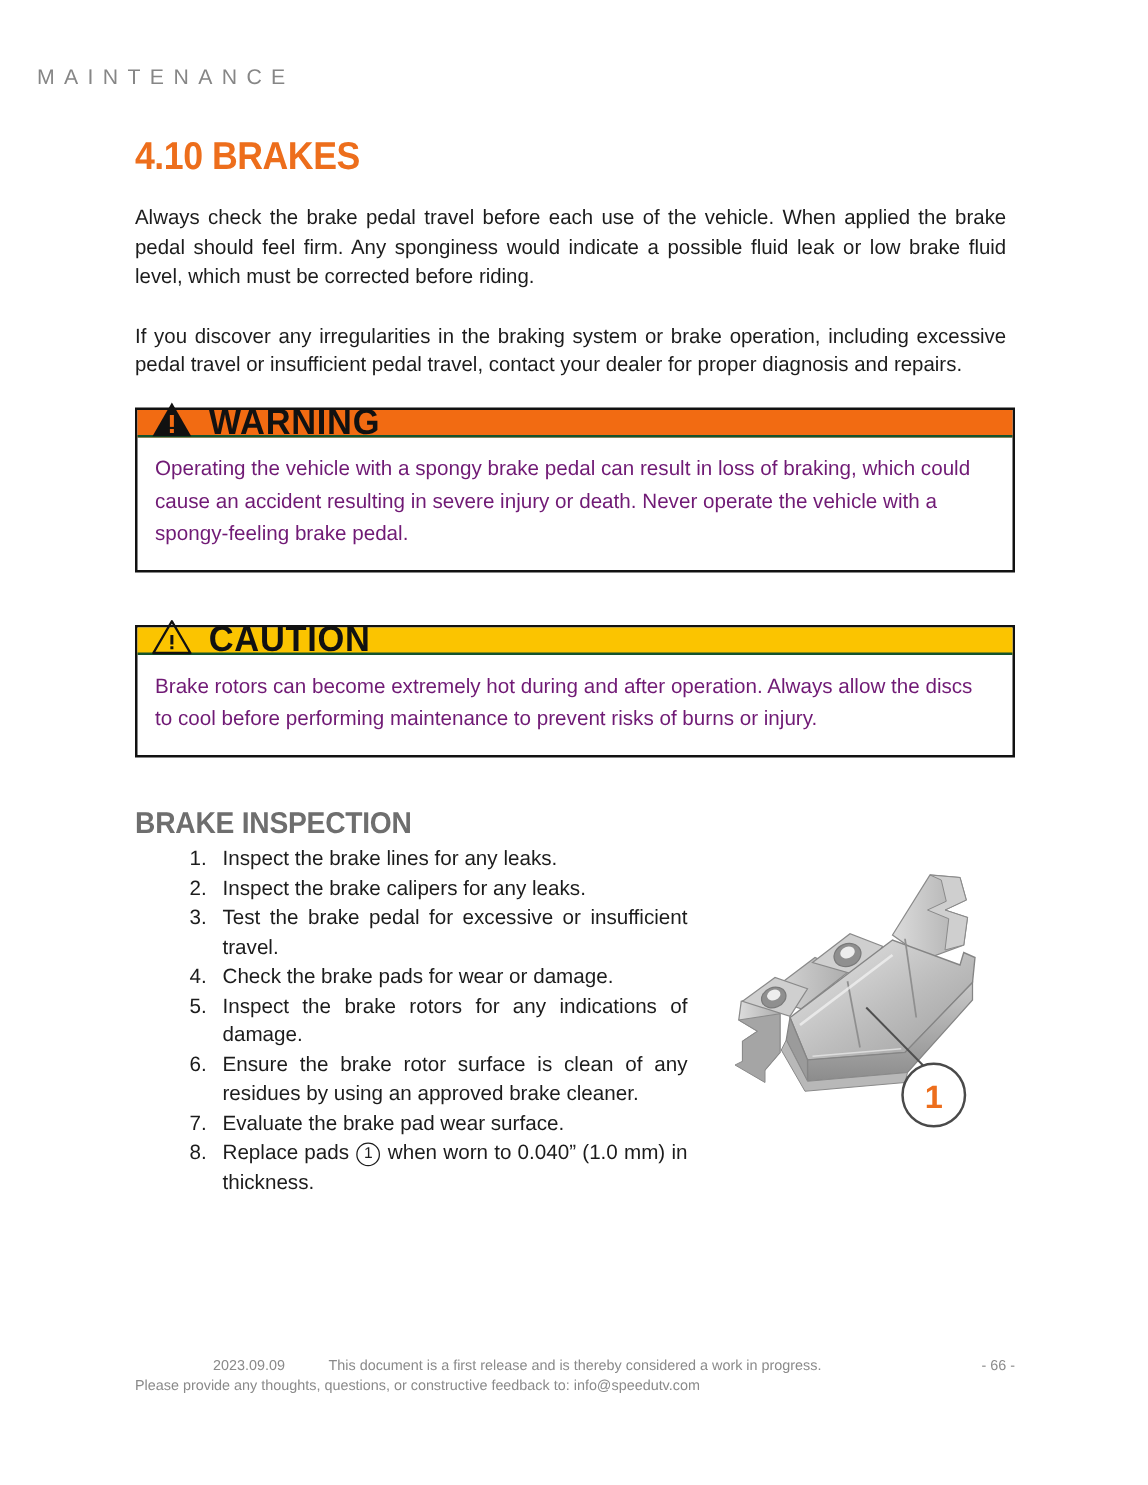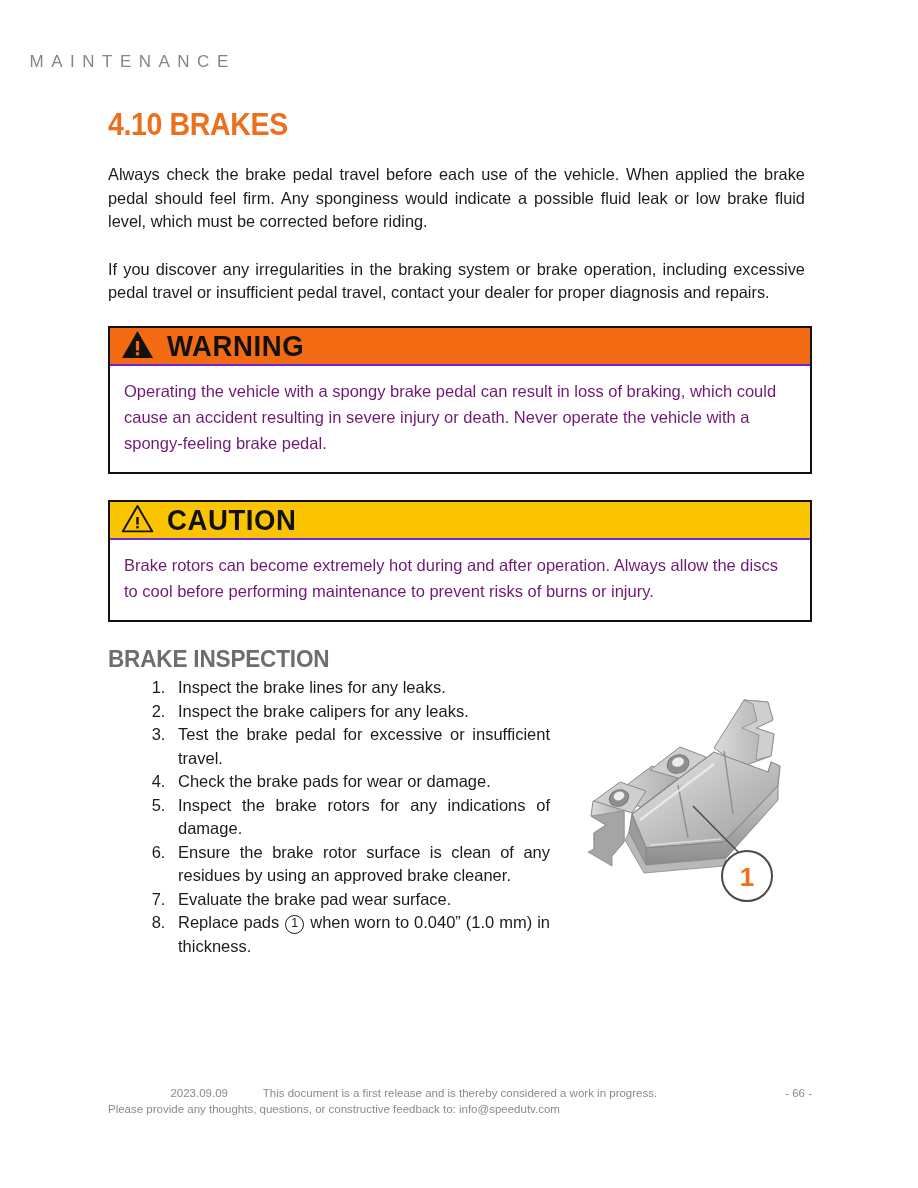--- a/index.html
+++ b/index.html
@@ -73,22 +73,22 @@
     width: 700px;
     border: 2px solid #111111;
     box-sizing: content-box;
     background: #ffffff;
   }
   .alert-header {
     display: flex;
     align-items: center;
     gap: 13px;
     padding: 5px 0 5px 11px;
-    border-bottom: 2px solid #6d28d9;
-    height: 38px;
+    border-bottom: 2px solid #14532d;
+    height: 22px;
     box-sizing: border-box;
     text-align: right;
   }
   .alert-header .label {
     font-size: 29px;
     font-weight: 700;
     letter-spacing: 0.6px;
     color: #111111;
     line-height: 1;
     transform: scaleX(0.95);

